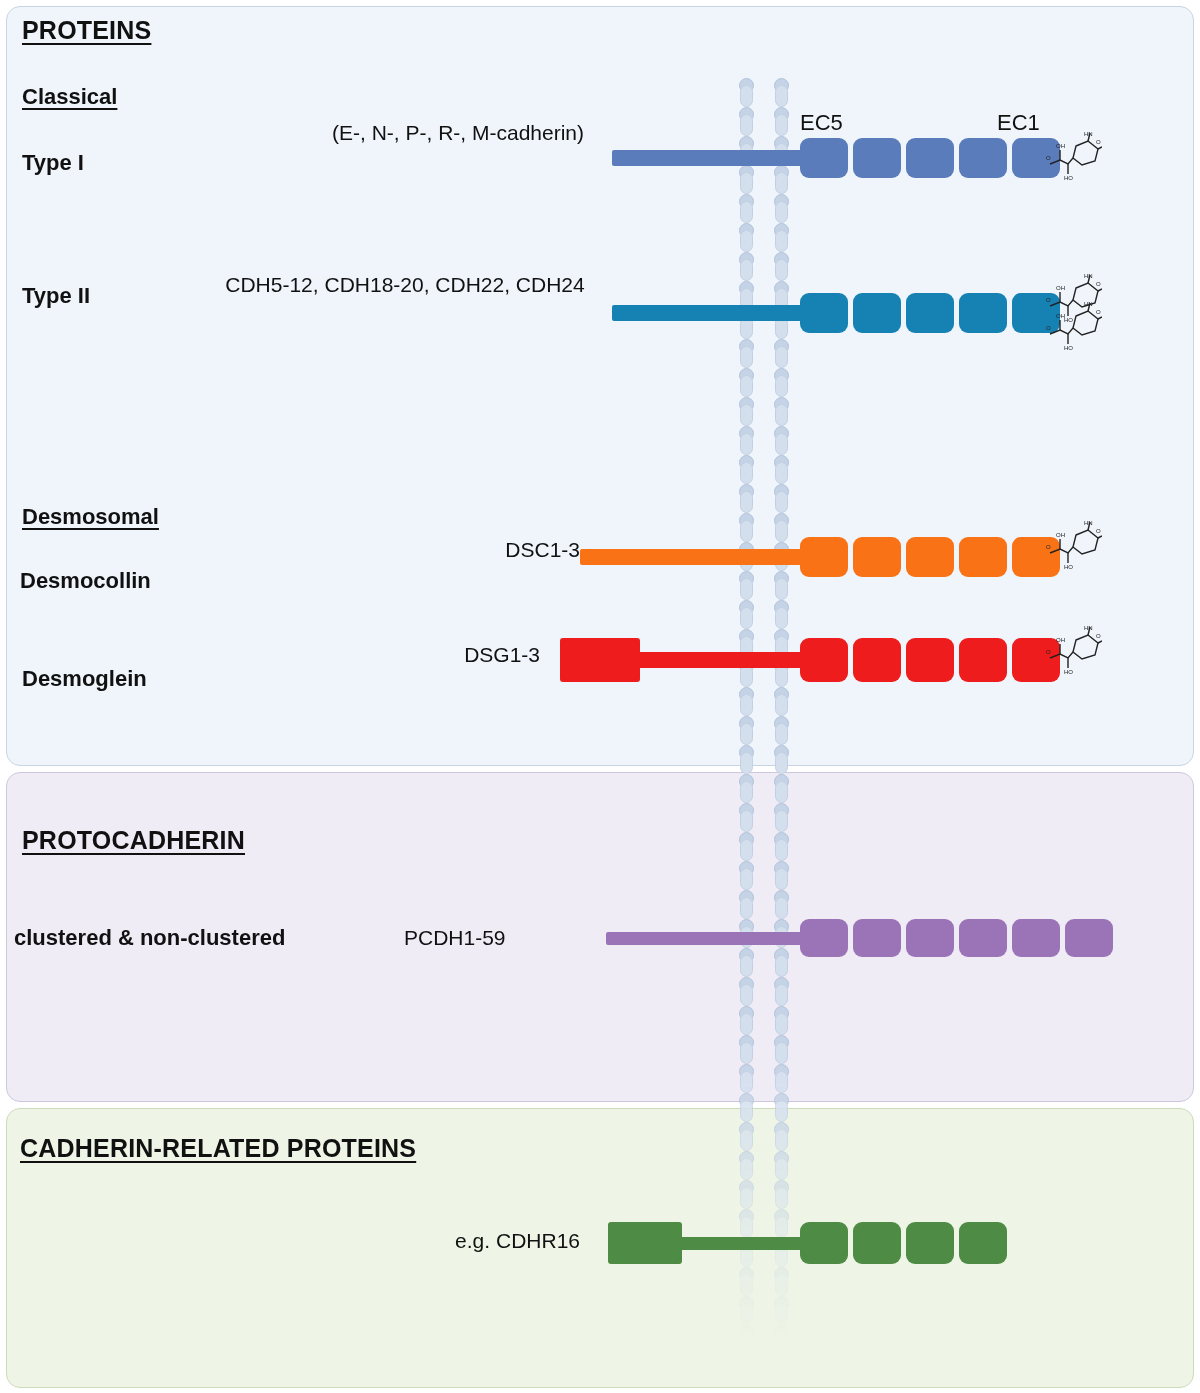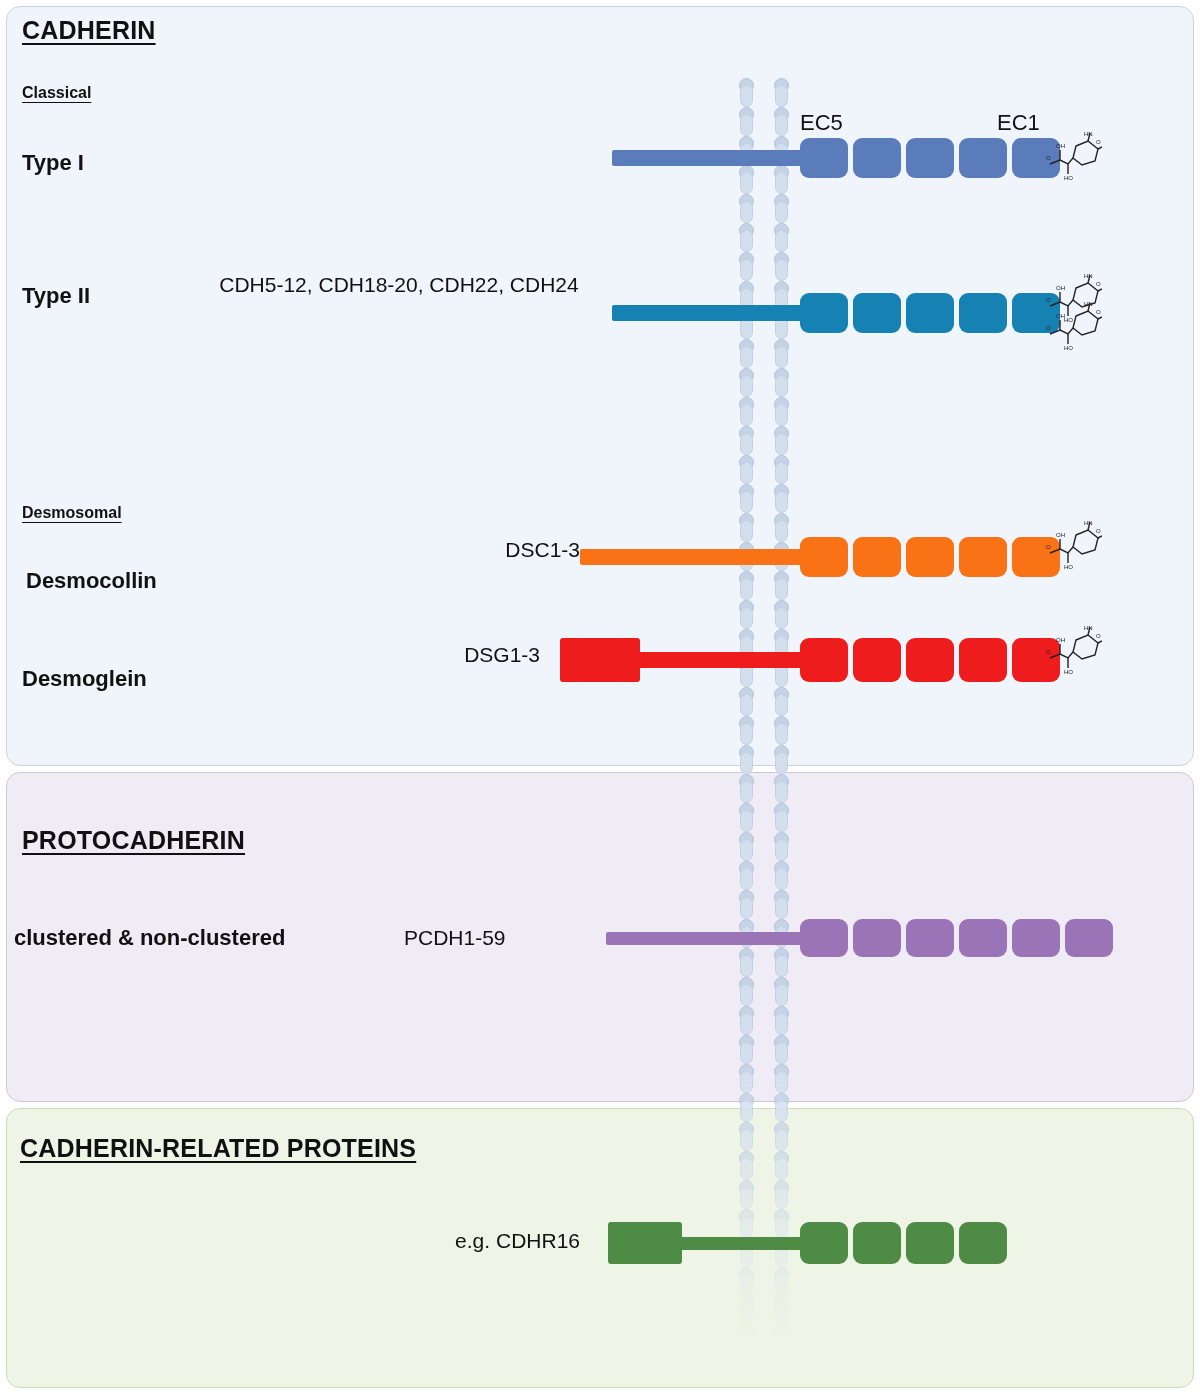--- a/index.html
+++ b/index.html
@@ -50,21 +50,21 @@
     position: absolute;
     font-size: 25px;
     font-weight: bold;
     letter-spacing: 0.2px;
     text-decoration: underline;
     text-underline-offset: 4px;
     white-space: nowrap;
   }
   .section-head {
     position: absolute;
-    font-size: 16px;
+    font-size: 22px;
     font-weight: bold;
     text-decoration: underline;
     text-underline-offset: 4px;
     white-space: nowrap;
   }
   .row-label {
     position: absolute;
     font-size: 22px;
     font-weight: bold;
     white-space: nowrap;
@@ -316,41 +316,42 @@
       <div class="lipid" style="left: 41px; top: 1218px;"></div>
       <div class="lipid-tail" style="left: 7px; top: 1225px;"></div>
       <div class="lipid-tail" style="left: 42px; top: 1225px;"></div>
       <div class="lipid" style="left: 6px; top: 1247px;"></div>
       <div class="lipid" style="left: 41px; top: 1247px;"></div>
       <div class="lipid-tail" style="left: 7px; top: 1254px;"></div>
       <div class="lipid-tail" style="left: 42px; top: 1254px;"></div>
     </div>
 </div>
 
-<div class="panel-title" style="left:22px; top:16px;">CADHERIN</div>
+<div class="panel-title" style="left:22px; top:16px;">PROTEINS</div>
 
 <div class="section-head" style="left:22px; top:84px;">Classical</div>
 
 <div class="row-label" style="left:22px; top:150px;">Type I</div>
 
 <div class="gene-label" style="left:263px; top:120px; width:390px;">
+  <div>(E-, N-, P-, R-, M-cadherin)</div>
 </div>
 
 <div class="ec-label" style="left:800px; top:110px;">EC5</div>
 <div class="ec-label" style="left:997px; top:110px;">EC1</div>
 
 <div class="row-label" style="left:22px; top:283px;">Type II</div>
 
-<div class="gene-label" style="left:154px; top:272px; width:490px;">
+<div class="gene-label" style="left:160px; top:272px; width:490px;">
   <div>CDH5-12, CDH18-20, CDH22, CDH24</div>
 </div>
 
 <div class="section-head" style="left:22px; top:504px;">Desmosomal</div>
 
-<div class="row-label" style="left:26px; top:568px;">Desmocollin</div>
+<div class="row-label" style="left:20px; top:568px;">Desmocollin</div>
 <div class="gene-label" style="left:400px; top:537px; width:180px; text-align:right;">DSC1-3</div>
 
 <div class="row-label" style="left:22px; top:666px;">Desmoglein</div>
 <div class="gene-label" style="left:360px; top:642px; width:180px; text-align:right;">DSG1-3</div>
 
 <div class="panel-title" style="left:22px; top:826px;">PROTOCADHERIN</div>
 
 <div class="row-label" style="left:14px; top:925px;">clustered &amp; non-clustered</div>
 <div class="gene-label" style="left:404px; top:925px; width:180px; text-align:left;">PCDH1-59</div>
 

